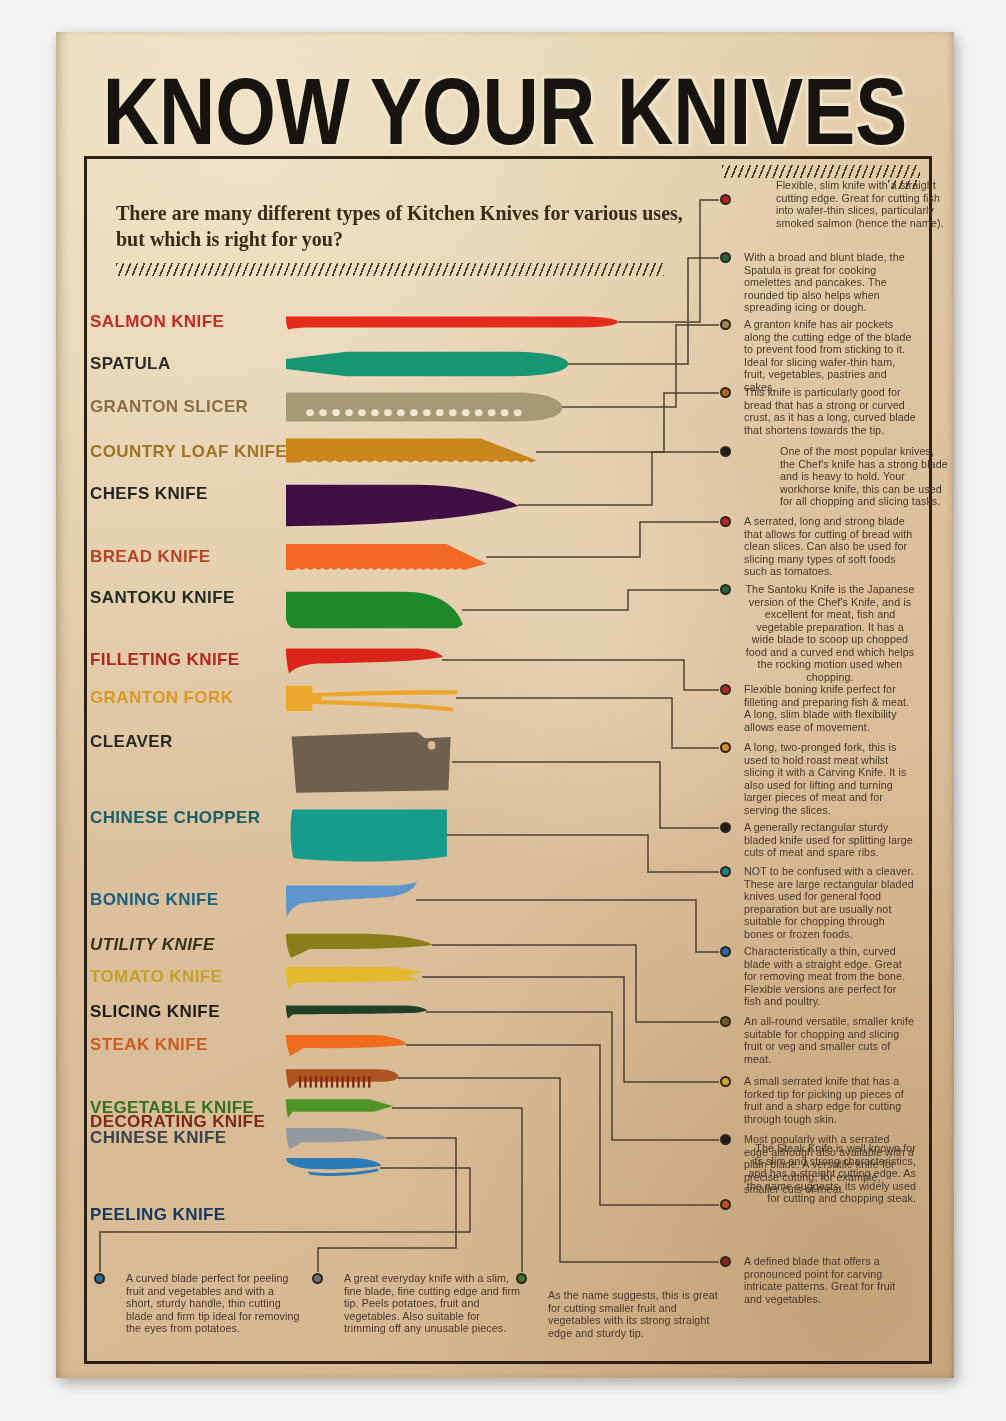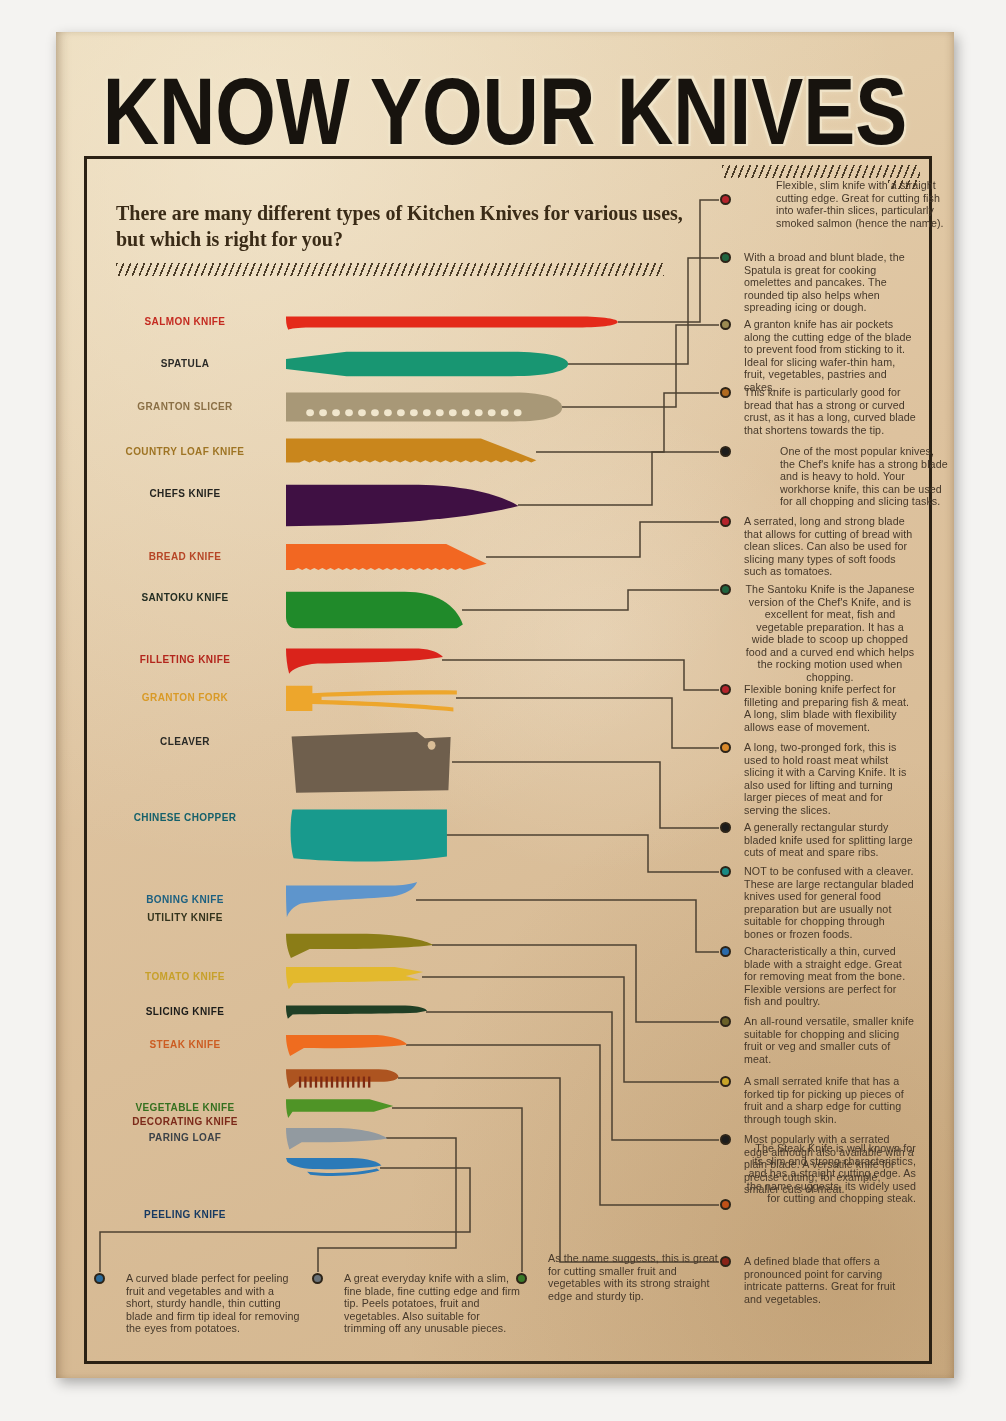--- a/index.html
+++ b/index.html
@@ -27,22 +27,22 @@
   .intro{
     position:absolute;left:60px;top:168px;width:592px;
     font-family:"Liberation Serif",serif;font-weight:bold;font-size:20px;
     line-height:1.3;color:#3a2b17;
   }
   .hatch{position:absolute;background:repeating-linear-gradient(112deg,#4a3b26 0 1.6px,transparent 1.6px 6.4px);}
   .hatch-intro{left:60px;top:231px;width:548px;height:13px;}
   .hatch-top{left:666px;top:133px;width:198px;height:13px;}
   .hatch-top2{left:832px;top:148px;width:32px;height:9px;}
   .knife-label{
-    position:absolute;left:34px;width:190px;text-align:center;
-    font-weight:bold;font-size:10px;letter-spacing:.4px;line-height:20px;white-space:nowrap;
+    position:absolute;left:34px;width:190px;text-align:left;
+    font-weight:bold;font-size:17px;letter-spacing:.4px;line-height:20px;white-space:nowrap;
   }
   .blade{position:absolute;}
   .desc{
     position:absolute;font-size:10.7px;line-height:12.5px;color:#45382a;letter-spacing:.1px;
   }
   .right-desc{left:688px;width:172px;}
   .bottom-desc{width:178px;top:1240px;}
   .dot{position:absolute;width:7px;height:7px;border-radius:50%;border:2.5px solid #2d2418;}
   #connectors{position:absolute;left:0;top:0;width:898px;height:1346px;pointer-events:none;}
 </style>
@@ -138,21 +138,21 @@
         <circle cx="260" cy="24" r="7" fill="#d9bd97"></circle>
       </svg>
       <div class="knife-label" style="color: rgb(21, 96, 106); top: 776px;">CHINESE CHOPPER</div>
       <svg class="blade" viewBox="0 0 300 100" preserveAspectRatio="none" style="left: 230px; top: 774px; width: 162px; height: 58px;">
         <path d="M12,6 L298,6 L298,87 C205,99 92,97 14,90 C7,68 7,26 12,6 Z" fill="#189a8d"></path>
       </svg>
       <div class="knife-label" style="color: rgb(28, 96, 128); top: 858px;">BONING KNIFE</div>
       <svg class="blade" viewBox="0 0 300 100" preserveAspectRatio="none" style="left: 230px; top: 850px; width: 132px; height: 36px;">
         <path d="M0,10 L248,10 C274,8 290,3 298,0 C292,20 272,34 242,40 C170,48 80,50 34,60 C16,68 6,84 2,98 C0,68 0,36 0,10 Z" fill="#5e95cc"></path>
       </svg>
-      <div class="knife-label" style="color: rgb(51, 51, 28); top: 876px;">UTILITY KNIFE</div>
+      <div class="knife-label" style="color: rgb(51, 51, 28); top: 903px; font-style: italic;">UTILITY KNIFE</div>
       <svg class="blade" viewBox="0 0 300 100" preserveAspectRatio="none" style="left: 230px; top: 899px; width: 148px; height: 28px;">
         <path d="M0,10 L164,10 C238,14 284,34 298,50 C244,62 150,66 48,64 L10,96 C2,66 0,36 0,10 Z" fill="#8b7d17"></path>
       </svg>
       <div class="knife-label" style="color: rgb(199, 160, 42); top: 935px;">TOMATO KNIFE</div>
       <svg class="blade" viewBox="0 0 300 100" preserveAspectRatio="none" style="left: 230px; top: 931px; width: 138px; height: 28px;">
         <path d="M0,14 L236,14 L298,32 L260,46 L292,62 L236,64 C150,68 60,68 16,72 L6,94 C0,62 0,34 0,14 Z" fill="#e3b92d"></path>
       </svg>
       <div class="knife-label" style="color: rgb(28, 28, 26); top: 970px;">SLICING KNIFE</div>
       <svg class="blade" viewBox="0 0 300 100" preserveAspectRatio="none" style="left: 230px; top: 970px; width: 142px; height: 20px;">
         <path d="M0,18 L252,18 C282,20 296,34 298,44 L276,54 C200,60 90,60 14,62 L4,84 C0,56 0,34 0,18 Z" fill="#203f25"></path>
@@ -176,21 +176,21 @@
         <rect x="160" y="44" width="6" height="46" fill="#7e2a12"></rect>
         <rect x="174" y="44" width="6" height="46" fill="#7e2a12"></rect>
         <rect x="188" y="44" width="6" height="46" fill="#7e2a12"></rect>
         <rect x="202" y="44" width="6" height="46" fill="#7e2a12"></rect>
         <rect x="216" y="44" width="6" height="46" fill="#7e2a12"></rect>
       </svg>
       <div class="knife-label" style="color: rgb(53, 112, 31); top: 1066px;">VEGETABLE KNIFE</div>
       <svg class="blade" viewBox="0 0 300 100" preserveAspectRatio="none" style="left: 230px; top: 1064px; width: 108px; height: 24px;">
         <path d="M0,14 L232,14 L298,42 L244,66 L18,66 L6,92 C0,62 0,34 0,14 Z" fill="#4f9426"></path>
       </svg>
-      <div class="knife-label" style="color: rgb(60, 66, 72); top: 1096px;">PARING LOAF</div>
+      <div class="knife-label" style="color: rgb(60, 66, 72); top: 1096px;">CHINESE KNIFE</div>
       <svg class="blade" viewBox="0 0 300 100" preserveAspectRatio="none" style="left: 230px; top: 1093px; width: 102px; height: 26px;">
         <path d="M0,12 L160,12 C236,16 282,36 298,52 C240,64 150,68 46,66 L10,94 C2,64 0,34 0,12 Z" fill="#929aa0"></path>
       </svg>
       <div class="knife-label" style="color: rgb(23, 58, 98); top: 1126px; margin-top: 47px;">PEELING KNIFE</div>
       <svg class="blade" viewBox="0 0 300 100" preserveAspectRatio="none" style="left: 230px; top: 1123px; width: 96px; height: 26px;">
         <path d="M0,12 L206,12 C256,14 288,26 298,40 C250,52 160,56 84,54 C44,52 14,40 4,26 Z" fill="#2b7ab8"></path>
         <path d="M66,64 C150,74 230,68 284,52 L292,60 C240,80 140,86 76,76 Z" fill="#2b7ab8"></path>
       </svg>
     </div>
   <div id="right-col">
@@ -228,15 +228,15 @@
       <div class="desc right-desc" style="top: 1110px; text-align: right;">The Steak Knife is well known for its slim and strong characteristics, and has a straight cutting edge. As the name suggests, its widely used for cutting and chopping steak.</div>
       <div class="dot" style="left: 664px; top: 1224px; background: rgb(138, 35, 24);"></div>
       <div class="desc right-desc" style="top: 1223px;">A defined blade that offers a pronounced point for carving intricate patterns. Great for fruit and vegetables.</div>
     </div>
   <div id="bottom-row">
       <div class="dot" style="left: 38px; top: 1241px; background: rgb(42, 106, 154);"></div>
       <div class="desc bottom-desc" style="left: 70px; top: 1240px;">A curved blade perfect for peeling fruit and vegetables and with a short, sturdy handle, thin cutting blade and firm tip ideal for removing the eyes from potatoes.</div>
       <div class="dot" style="left: 256px; top: 1241px; background: rgb(106, 114, 120);"></div>
       <div class="desc bottom-desc" style="left: 288px; top: 1240px;">A great everyday knife with a slim, fine blade, fine cutting edge and firm tip. Peels potatoes, fruit and vegetables. Also suitable for trimming off any unusable pieces.</div>
       <div class="dot" style="left: 460px; top: 1241px; background: rgb(58, 122, 40);"></div>
-      <div class="desc bottom-desc" style="left: 492px; top: 1220px;">As the name suggests, this is great for cutting smaller fruit and vegetables with its strong straight edge and sturdy tip.</div>
+      <div class="desc bottom-desc" style="left: 492px; top: 1257px;">As the name suggests, this is great for cutting smaller fruit and vegetables with its strong straight edge and sturdy tip.</div>
     </div>
 </div>
 
 </body></html>

